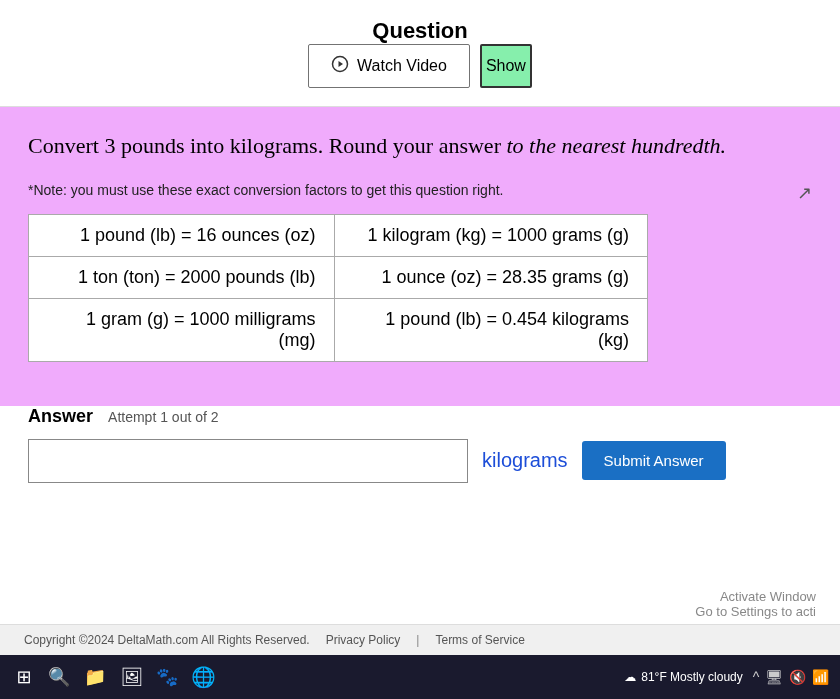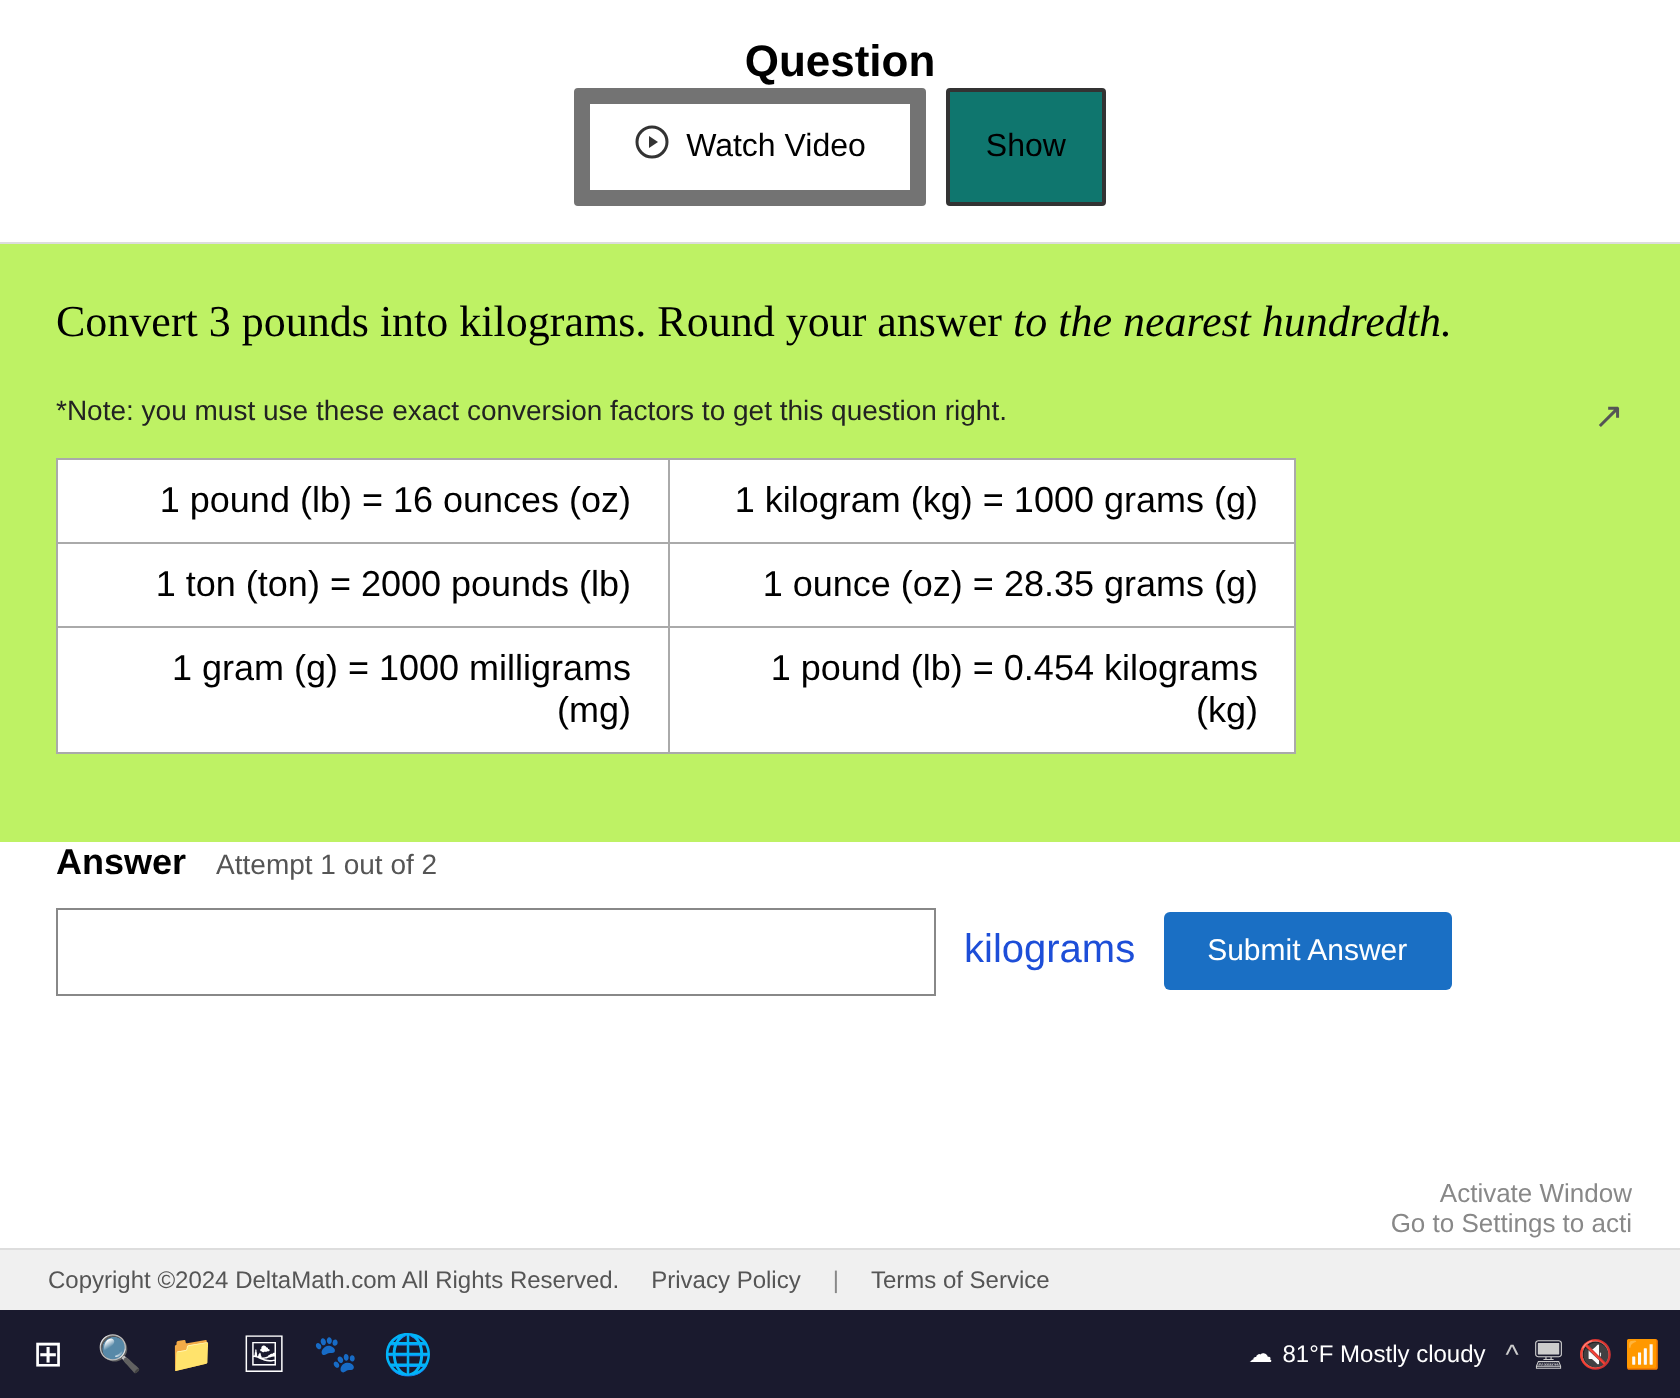--- a/index.html
+++ b/index.html
@@ -40,52 +40,52 @@
 
     .header-buttons {
       display: flex;
       gap: 10px;
     }
 
     .btn-watch-video {
       display: flex;
       align-items: center;
       gap: 8px;
-      border: 8px solid #737373;
+      border: 1px solid #737373;
       background: #fff;
       padding: 10px 22px;
       font-size: 16px;
       font-family: Arial, sans-serif;
       cursor: pointer;
       border-radius: 2px;
     }
 
     .btn-show {
       display: flex;
       align-items: center;
       gap: 8px;
       border: 2px solid #333;
-      background: #0f766e;
-      padding: 10px 18px;
+      background: #86efac;
+      padding: 10px 4px;
       font-size: 16px;
       font-family: Arial, sans-serif;
       cursor: pointer;
       border-radius: 2px;
     }
 
     .play-icon {
       width: 18px;
       height: 18px;
       display: inline-block;
     }
 
     
     .question-area {
       padding: 24px 28px 16px 28px;
-      background: #bef264;
+      background: #f0abfc;
     }
 
     .question-text {
       font-size: 22px;
       font-family: Georgia, serif;
       margin-bottom: 20px;
       line-height: 1.4;
     }
 
     .question-text em {

